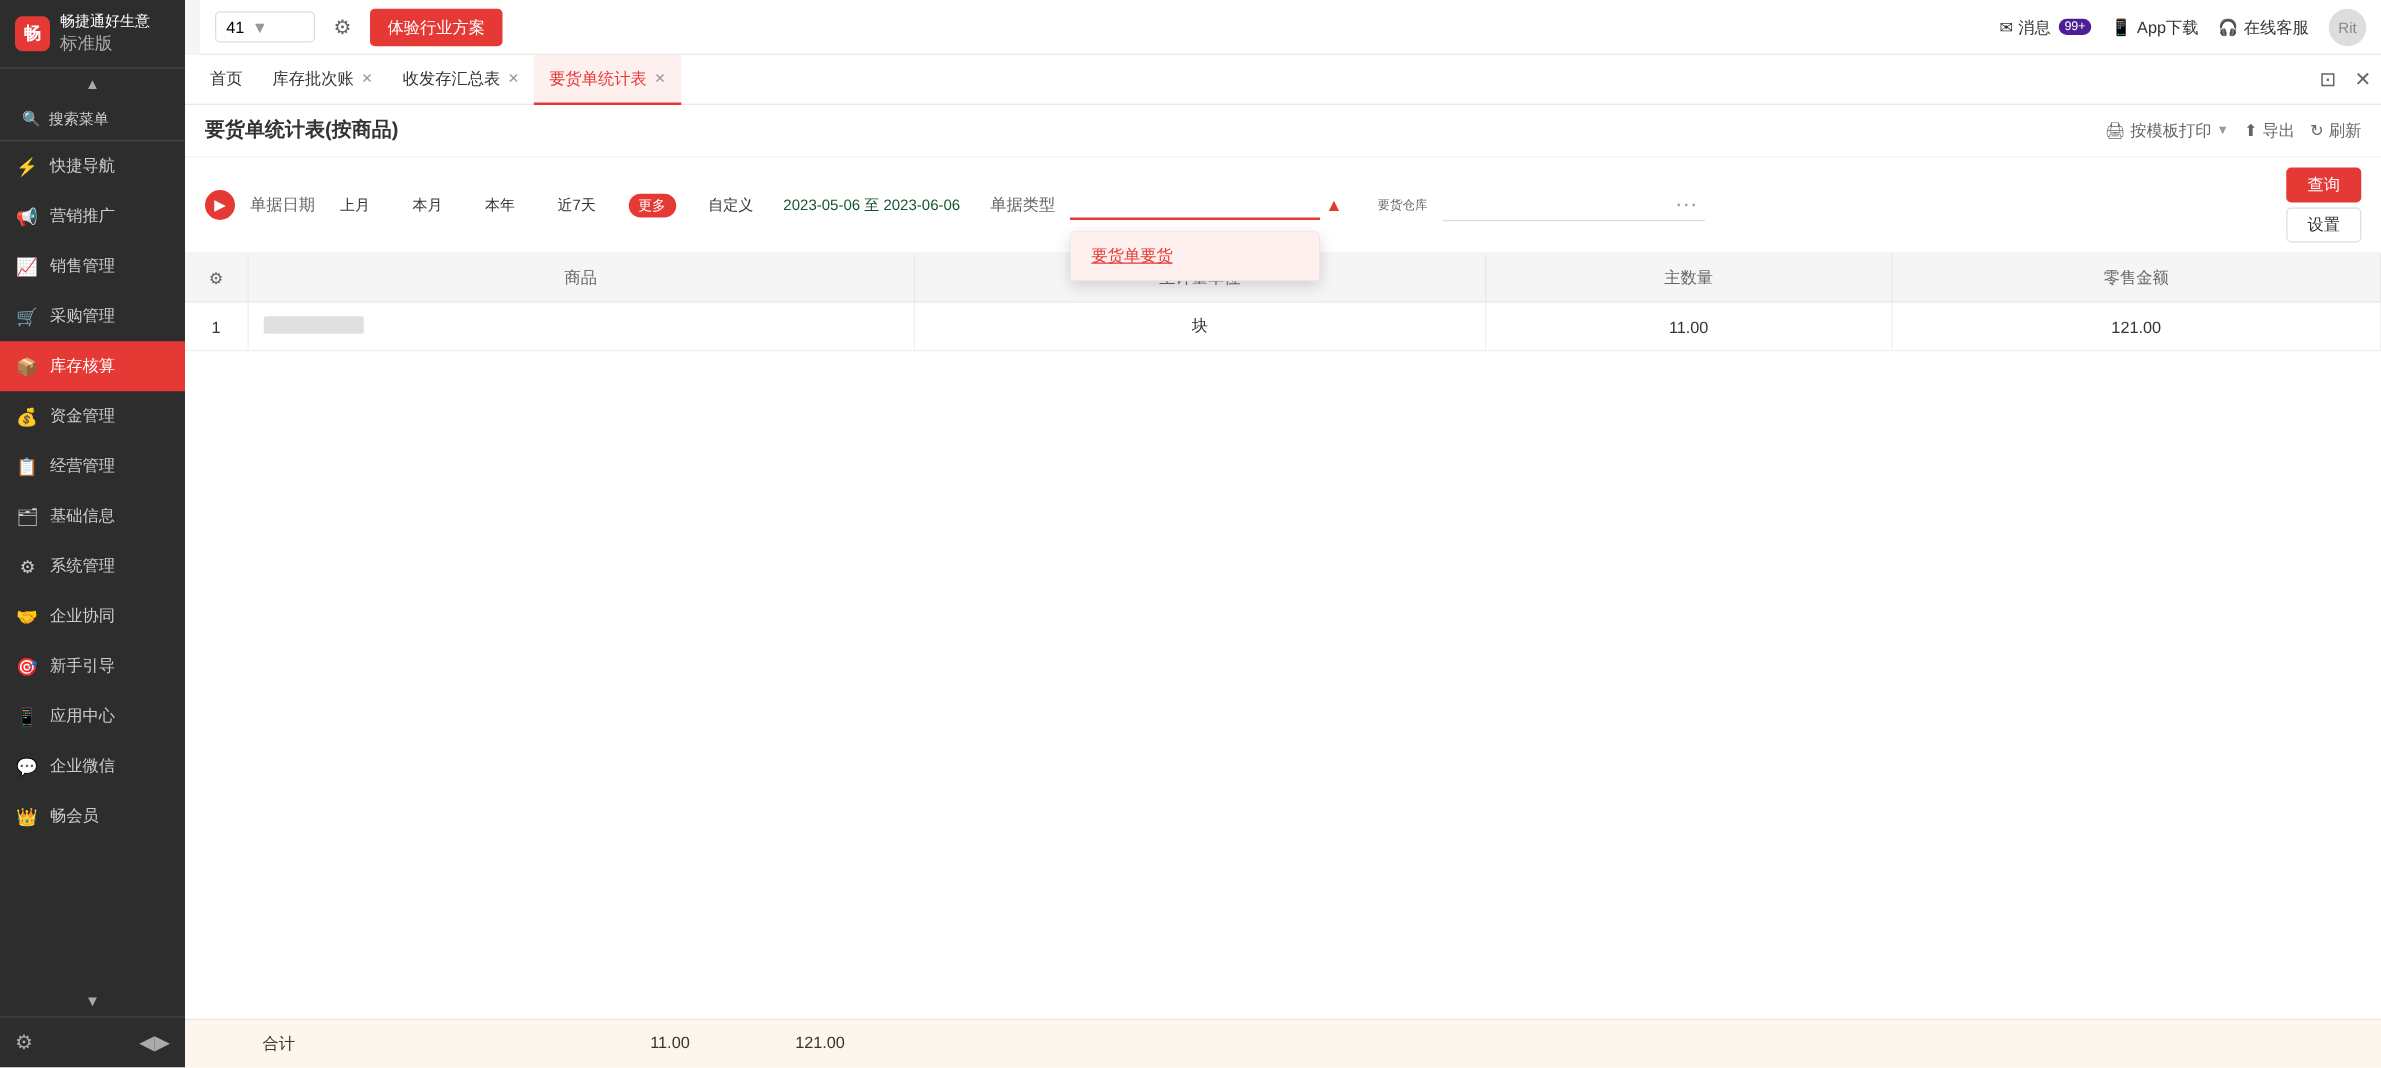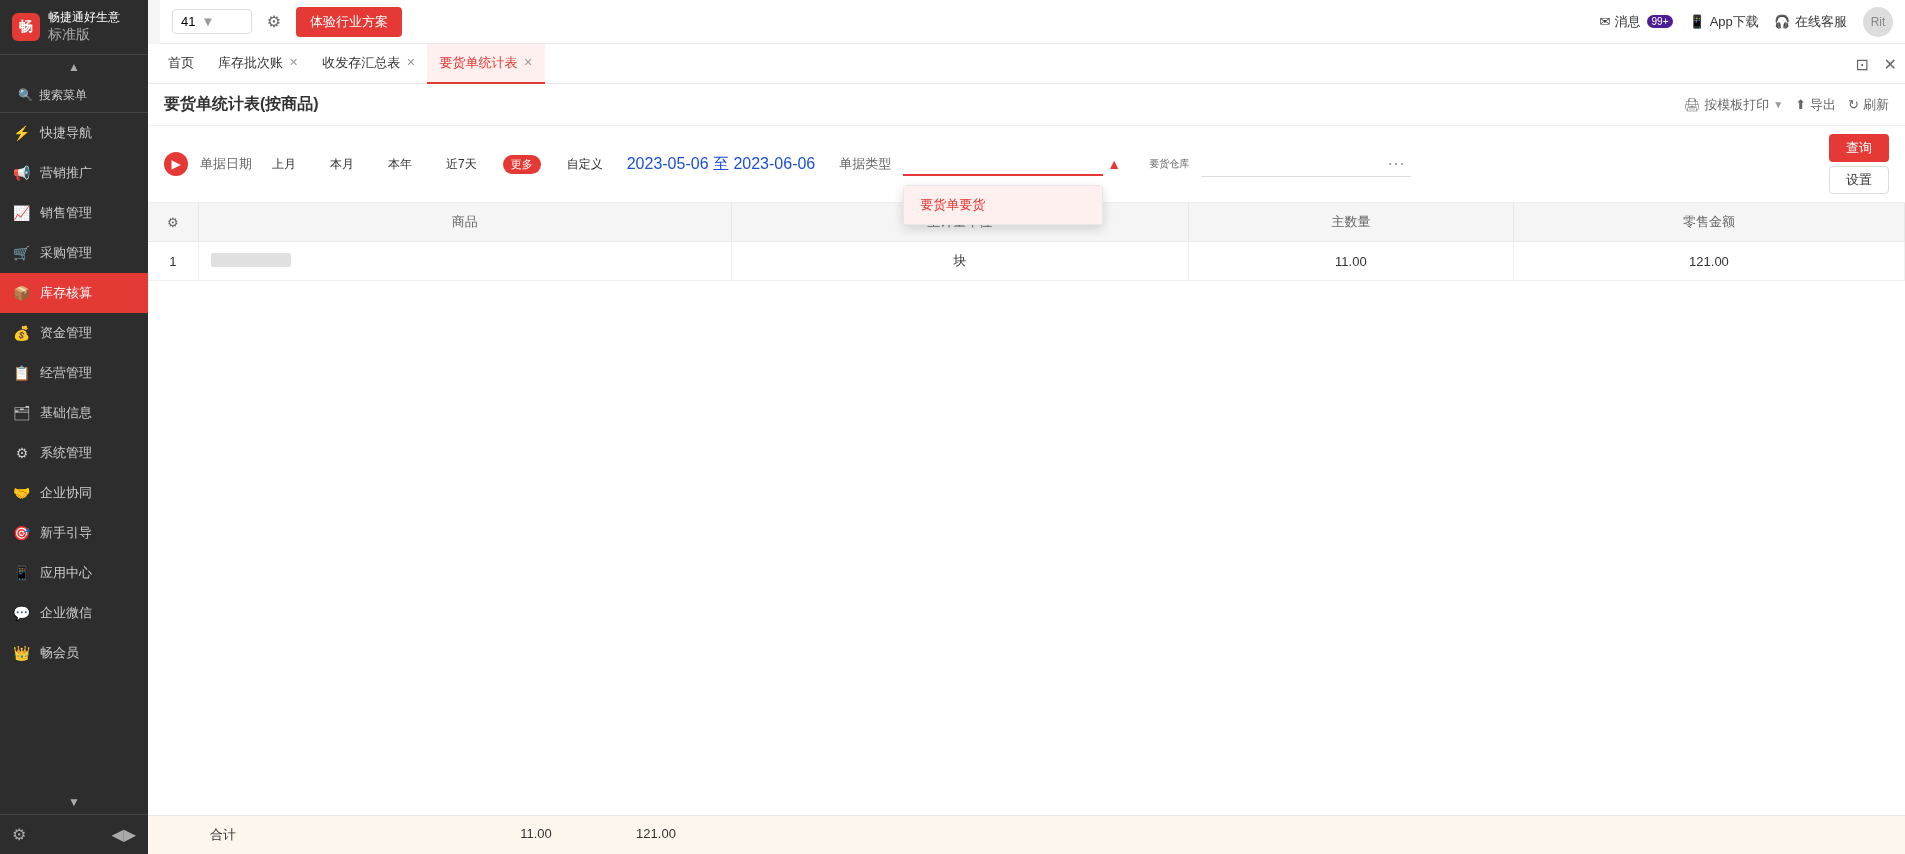--- a/index.html
+++ b/index.html
@@ -293,22 +293,22 @@
       color: #333;
     }
     .date-opt.more {
       background: #e53935;
       color: white;
       border-radius: 10px;
       padding: 2px 8px;
       font-size: 11px;
     }
     .date-range {
-      font-size: 16px;
-      color: #1d4ed8;
+      font-size: 12px;
+      color: #14532d;
       margin-left: 4px;
     }
     .type-label {
       color: #666;
       font-size: 13px;
       white-space: nowrap;
       margin-left: 12px;
     }
     .type-select-container {
       position: relative;
@@ -395,20 +395,21 @@
       border-radius: 4px;
       box-shadow: 0 4px 12px rgba(0,0,0,0.15);
       min-width: 200px;
       z-index: 100;
     }
     .dropdown-item {
       padding: 10px 16px;
       cursor: pointer;
       font-size: 13px;
       color: #333;
+      text-decoration: underline;
     }
     .dropdown-item.selected { background: #fff0f0; color: #e53935; }
 
     
     .table-wrap {
       flex: 1;
       overflow: auto;
     }
     table {
       width: 100%;

